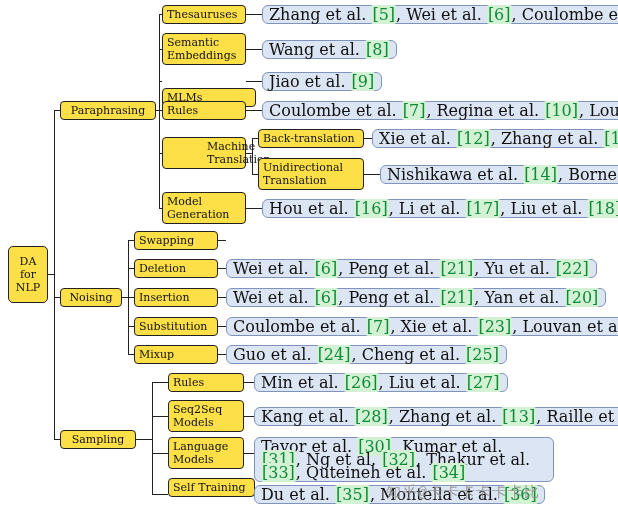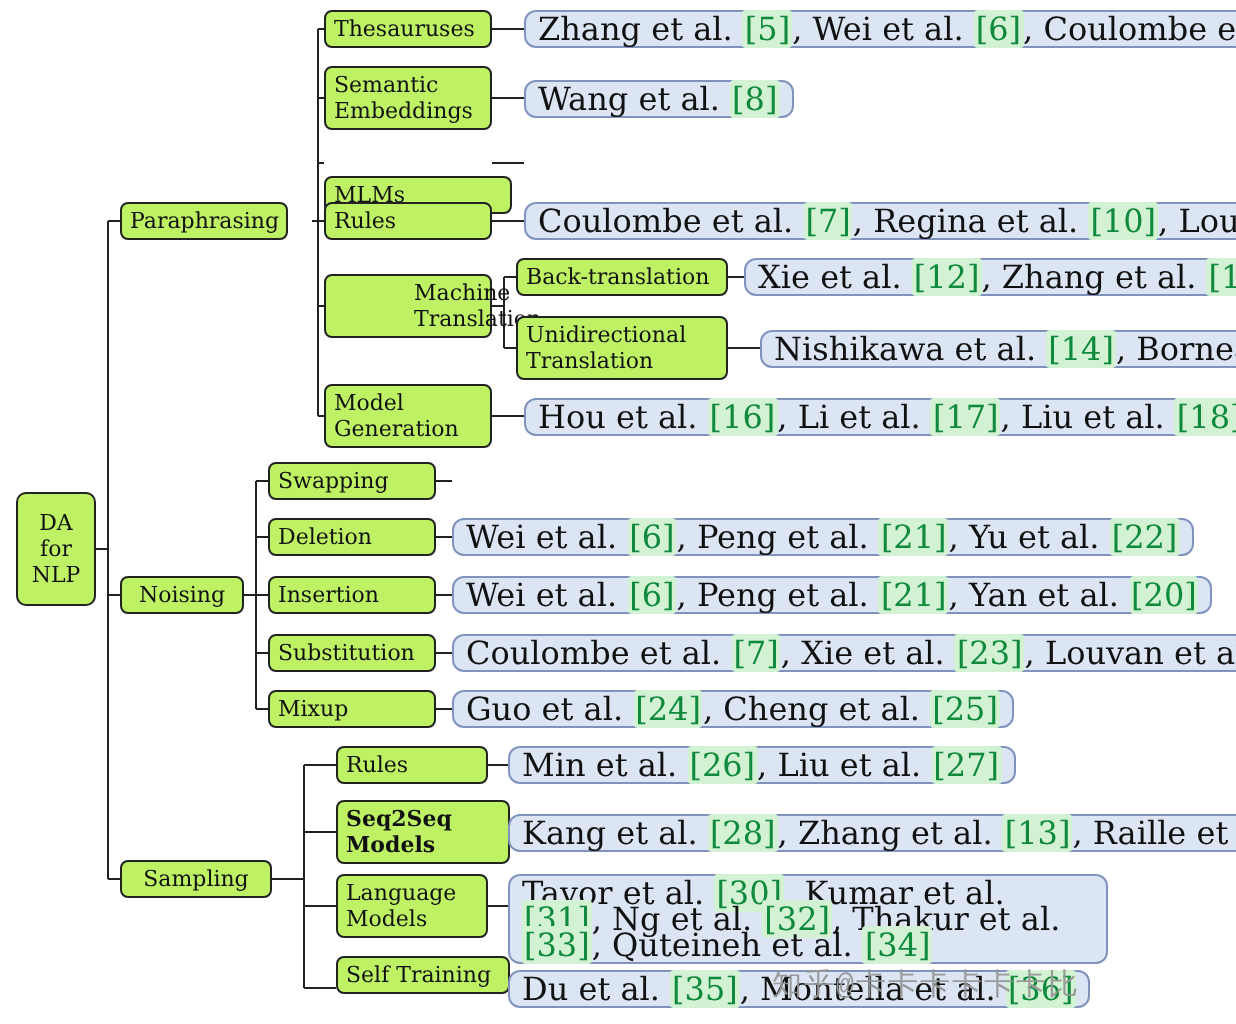--- a/index.html
+++ b/index.html
@@ -18,21 +18,21 @@
     width: 618px; height: 512px;
   }
   svg.connectors path {
     stroke: var(--line, #222222);
     stroke-width: 1;
     fill: none;
     shape-rendering: crispEdges;
   }
   .cat {
     position: absolute;
-    background: #bef264;
+    background: #fde047;
     border: 1px solid #222222;
     border-radius: 4px;
     font-size: 11px;
     line-height: 13px;
     padding: 2px 4px;
     color: #111111;
   }
   .branch { text-align: center; }
   .rootbox {
     text-align: center;
@@ -85,54 +85,55 @@
       M244 382.5 H254 M244 416 H254 M244 453 H254 M244 494 H254
     "></path>
   </svg>
 
   <div class="cat rootbox" style="left:8px; top:246px; width:40px;">
     <div>DA</div>
     <div>for</div>
     <div>NLP</div>
   </div>
 
-  <div class="cat branch" style="left:60px; top:101px; width:84px;">Paraphrasing</div>
+  <div class="cat branch" style="left:60px; top:101px; width:96px;">Paraphrasing</div>
   <div class="cat branch" style="left:60px; top:288px; width:62px;">Noising</div>
   <div class="cat branch" style="left:60px; top:430px; width:76px;">Sampling</div>
 
   <div class="cat" style="left:162px; top:5px; width:84px;">Thesauruses</div>
   <div class="cat" style="left:162px; top:33px; width:84px;">Semantic Embeddings</div>
   <div class="cat" style="left:162px; top:72px; width:94px;margin-top:16px;">MLMs</div>
   <div class="cat" style="left:162px; top:101px; width:84px;">Rules</div>
   <div class="cat" style="left:162px; top:137px; width:84px;padding-left:44px;">Machine Translation</div>
   <div class="cat" style="left:162px; top:192px; width:84px;">Model Generation</div>
 
   <div class="cat" style="left:258px; top:129px; width:106px;">Back-translation</div>
   <div class="cat" style="left:258px; top:158px; width:106px;">Unidirectional Translation</div>
 
   <div class="leaf" style="left:262px; top:5px;">Zhang et al. <span class="ref">[5]</span>, Wei et al. <span class="ref">[6]</span>, Coulombe et al. <span class="ref">[7]</span></div>
   <div class="leaf" style="left:262px; top:39.5px;">Wang et al. <span class="ref">[8]</span></div>
+  <div class="leaf" style="left:262px; top:72px;">Jiao et al. <span class="ref">[9]</span></div>
   <div class="leaf" style="left:262px; top:101px;">Coulombe et al. <span class="ref">[7]</span>, Regina et al. <span class="ref">[10]</span>, Louvan et al. <span class="ref">[11]</span></div>
   <div class="leaf" style="left:372px; top:129px;">Xie et al. <span class="ref">[12]</span>, Zhang et al. <span class="ref">[13]</span></div>
   <div class="leaf" style="left:380px; top:164.5px;">Nishikawa et al. <span class="ref">[14]</span>, Bornea et al. <span class="ref">[15]</span></div>
   <div class="leaf" style="left:262px; top:198.5px;">Hou et al. <span class="ref">[16]</span>, Li et al. <span class="ref">[17]</span>, Liu et al. <span class="ref">[18]</span></div>
 
   <div class="cat" style="left:134px; top:231px; width:84px;">Swapping</div>
   <div class="cat" style="left:134px; top:259px; width:84px;">Deletion</div>
   <div class="cat" style="left:134px; top:288px; width:84px;">Insertion</div>
   <div class="cat" style="left:134px; top:317px; width:84px;">Substitution</div>
   <div class="cat" style="left:134px; top:345px; width:84px;">Mixup</div>
 
   <div class="leaf" style="left:226px; top:259px;">Wei et al. <span class="ref">[6]</span>, Peng et al. <span class="ref">[21]</span>, Yu et al. <span class="ref">[22]</span></div>
   <div class="leaf" style="left:226px; top:288px;">Wei et al. <span class="ref">[6]</span>, Peng et al. <span class="ref">[21]</span>, Yan et al. <span class="ref">[20]</span></div>
   <div class="leaf" style="left:226px; top:317px;">Coulombe et al. <span class="ref">[7]</span>, Xie et al. <span class="ref">[23]</span>, Louvan et al. <span class="ref">[11]</span></div>
   <div class="leaf" style="left:226px; top:345px;">Guo et al. <span class="ref">[24]</span>, Cheng et al. <span class="ref">[25]</span></div>
 
   <div class="cat" style="left:168px; top:373px; width:76px;">Rules</div>
-  <div class="cat" style="left:168px; top:400px; width:87px;font-weight:bold;">Seq2Seq Models</div>
+  <div class="cat" style="left:168px; top:400px; width:76px;">Seq2Seq Models</div>
   <div class="cat" style="left:168px; top:437px; width:76px;">Language Models</div>
   <div class="cat" style="left:168px; top:478px; width:87px;">Self Training</div>
 
   <div class="leaf" style="left:254px; top:373px;">Min et al. <span class="ref">[26]</span>, Liu et al. <span class="ref">[27]</span></div>
   <div class="leaf" style="left:254px; top:406.5px;">Kang et al. <span class="ref">[28]</span>, Zhang et al. <span class="ref">[13]</span>, Raille et al. <span class="ref">[29]</span></div>
   <div class="leaf wrap" style="left:254px; top:437px;">Tavor et al. <span class="ref">[30]</span>, Kumar et al. <span class="ref">[31]</span>, Ng et al. <span class="ref">[32]</span>, Thakur et al. <span class="ref">[33]</span>, Quteineh et al. <span class="ref">[34]</span></div>
   <div class="leaf" style="left:254px; top:484.5px;">Du et al. <span class="ref">[35]</span>, Montella et al. <span class="ref">[36]</span></div>
 
   <div class="watermark">知乎@卡卡卡卡卡卡比</div>
 

